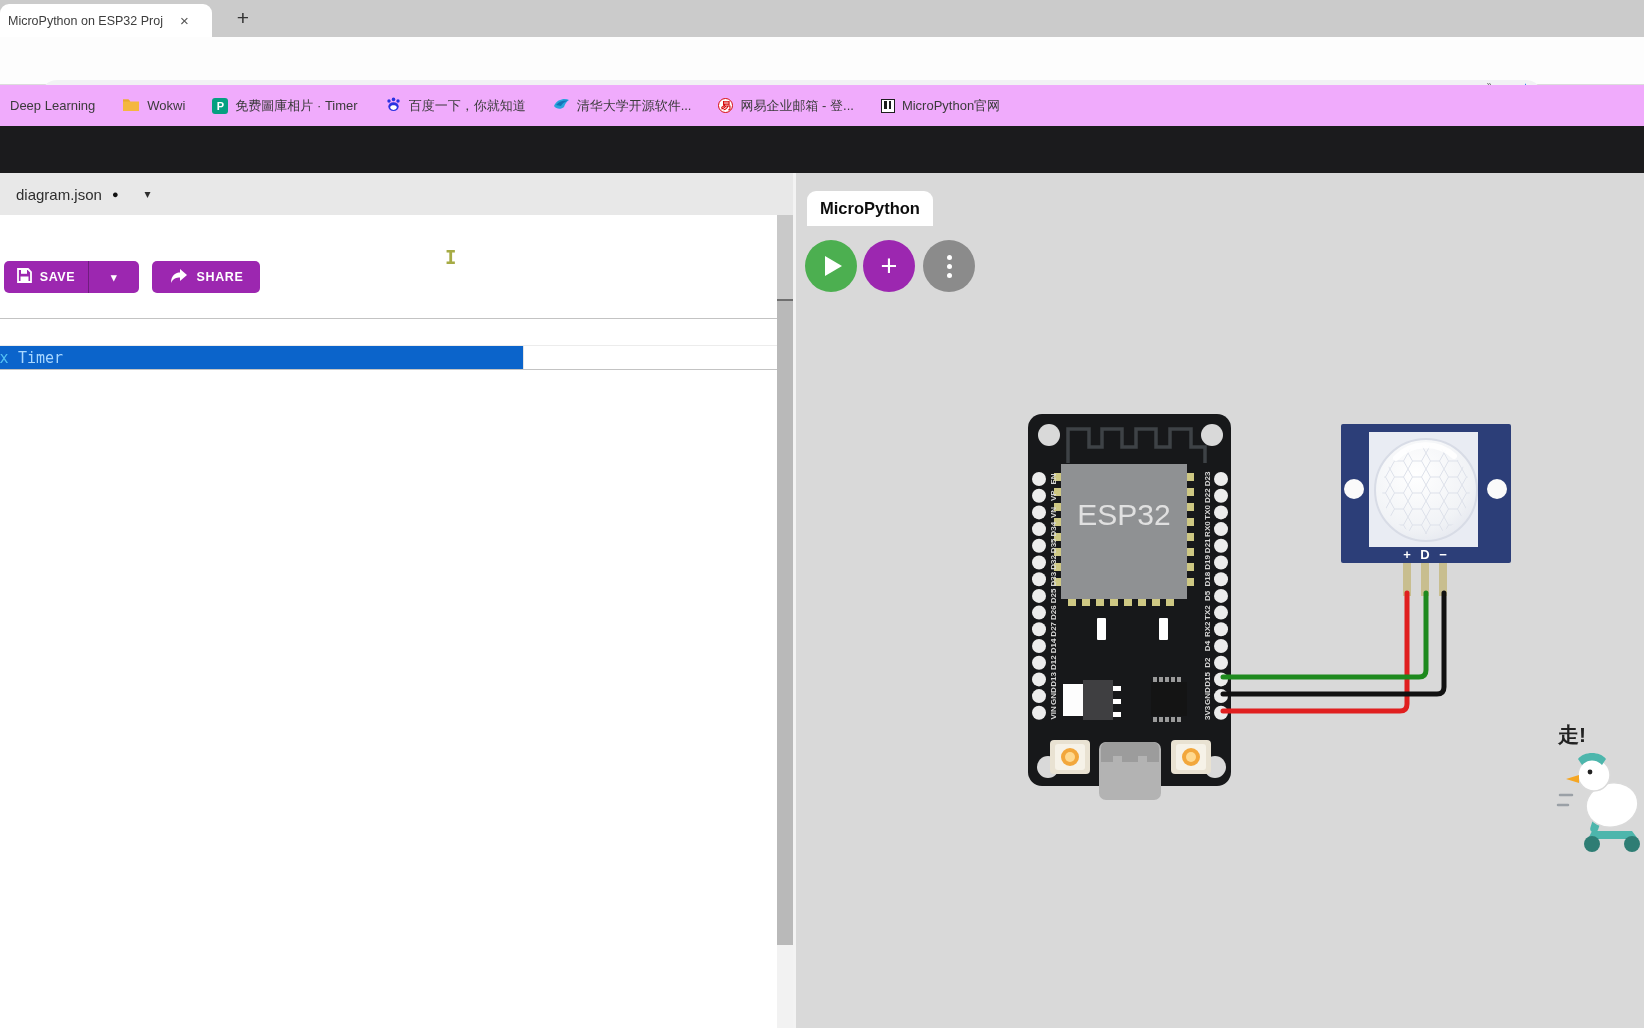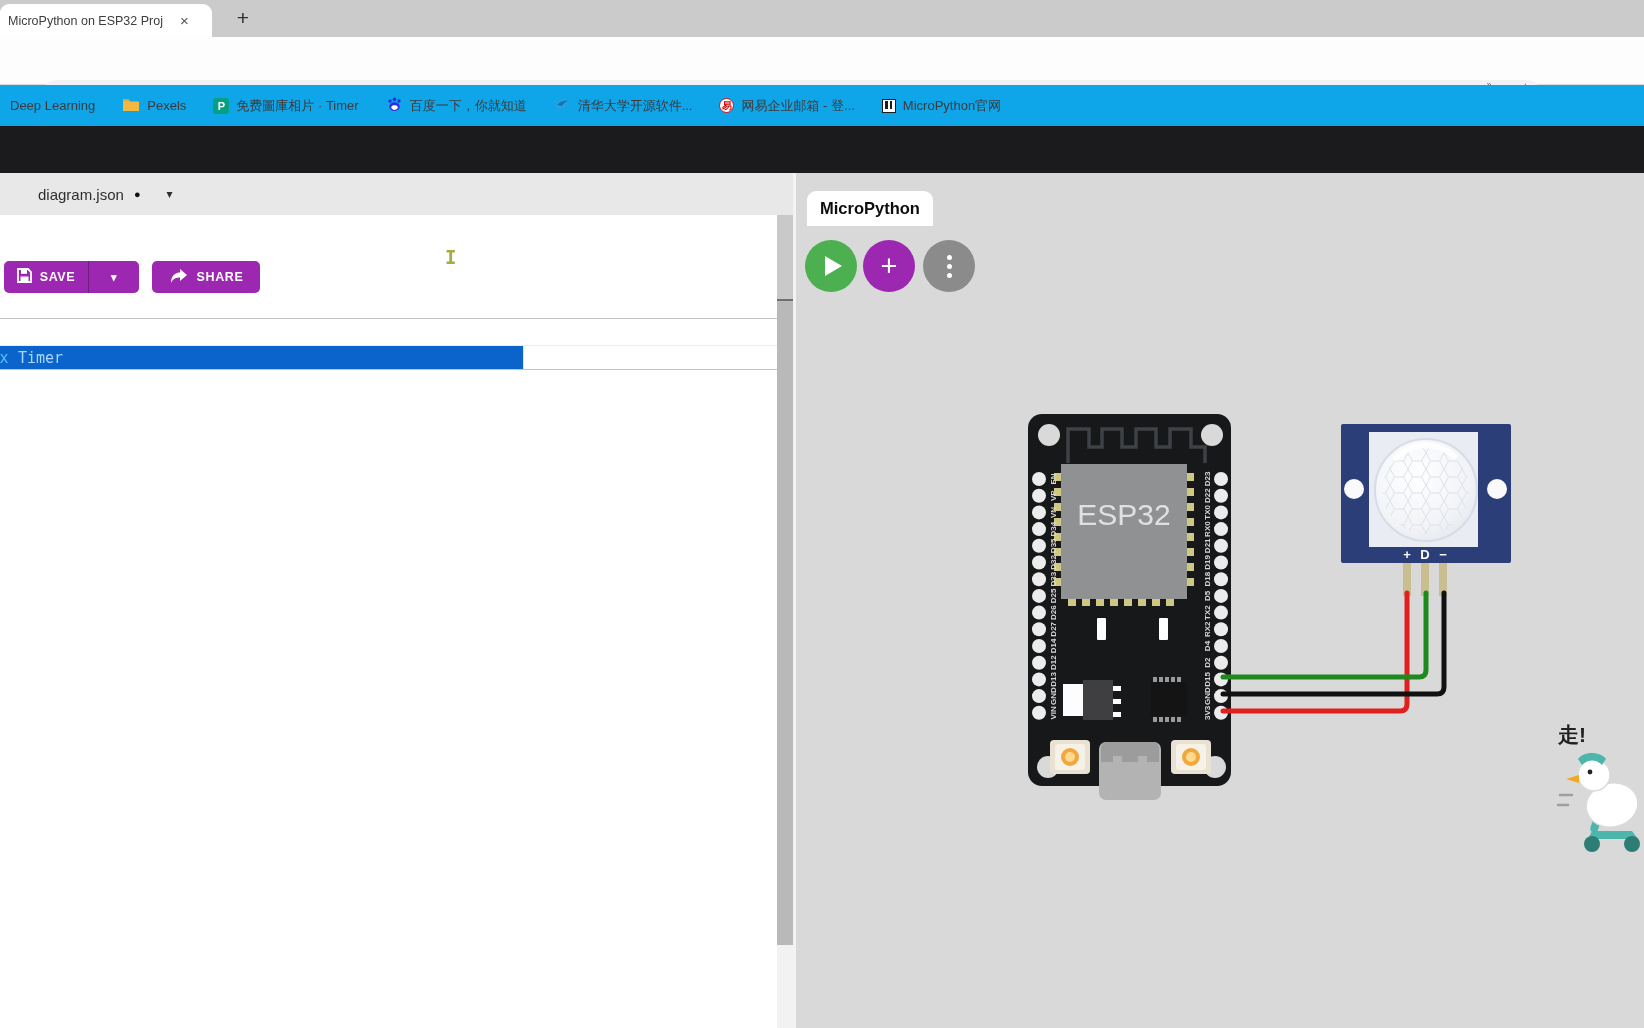--- a/index.html
+++ b/index.html
@@ -26,21 +26,21 @@
   #url-text .host{color:#1c1c1c;}
   #addr-right{position:absolute;right:110px;top:44px;display:flex;align-items:center;gap:26px;}
   #read-aloud{font-size:15px;color:#565656;letter-spacing:-1px;}
   #read-aloud sup{font-size:9px;}
   #star-filled{font-size:19px;color:#1a73e8;line-height:19px;}
   #fav-icon{left:1565px;top:47px;font-size:19px;color:#3a3a3a;}
   #fav-icon .lines{position:absolute;left:12px;top:6px;font-size:11px;color:#3a3a3a;}
   #collections-icon{left:1615px;top:45px;font-size:21px;color:#3a3a3a;}
 
   
-  #bookmarks{left:0;top:85px;width:1644px;height:41px;background:#0ea5e9;display:flex;align-items:center;
+  #bookmarks{left:0;top:85px;width:1644px;height:41px;background:#f0abfc;display:flex;align-items:center;
              padding-left:10px;box-sizing:border-box;gap:27px;}
   .bm{display:flex;align-items:center;gap:7px;font-size:13px;color:#3b3b3b;white-space:nowrap;}
   .bm-badge{width:16px;height:16px;border-radius:3px;display:flex;align-items:center;justify-content:center;
             font-size:11px;font-weight:bold;color:#fff;}
   .pexels{background:#05a081;}
   .netease{color:#d60b0b;border:1.5px solid #d60b0b;border-radius:50%;width:13px;height:13px;font-size:10px;background:#fff;}
   .mp-logo{width:14px;height:14px;border:1.5px solid #1d1d1d;display:flex;justify-content:center;gap:2px;align-items:flex-start;padding-top:1px;box-sizing:border-box;background:#fff;}
   .mp-logo i{display:block;width:2.5px;height:8px;background:#1d1d1d;}
 
   
@@ -49,21 +49,21 @@
   .pbtn{background:#9c27b0;color:#fff;display:flex;align-items:center;justify-content:center;
         font-size:12.5px;font-weight:bold;letter-spacing:.6px;}
   #save-main{width:84px;gap:8px;}
   #save-caret{width:50px;border-left:1px solid rgba(0,0,0,.28);font-size:11px;}
   #share-btn{left:152px;top:135px;width:108px;height:32px;border-radius:5px;gap:9px;}
   #docs-label{left:1540px;top:132px;width:72px;font-size:20px;font-weight:600;color:#fff;text-align:right;}
   #avatar-sliver{left:1634px;top:139px;width:18px;height:32px;background:#9c27b0;border-radius:6px;}
 
   
   #filebar{left:0;top:173px;width:793px;height:42px;background:#e8e8e8;display:flex;align-items:center;}
-  #filebar .fname{margin-left:38px;font-size:15px;color:#2e2e2e;}
+  #filebar .fname{margin-left:16px;font-size:15px;color:#2e2e2e;}
   #filebar .dirty{margin-left:10px;font-size:11px;color:#111;}
   #filebar .fcaret{margin-left:26px;font-size:12px;color:#2e2e2e;}
   #code-area{left:0;top:215px;width:777px;height:813px;background:#ffffff;overflow:hidden;}
   .codeline{position:absolute;left:2px;font-family:"DejaVu Sans Mono",monospace;font-size:16px;line-height:25px;
             color:#1b1b1b;white-space:pre;}
   .kw{color:#1616d9;}
   .num{color:#098658;}
   #cursor-ibeam{left:445px;top:246px;font-family:"DejaVu Sans Mono",monospace;font-size:19px;font-weight:bold;color:#a6ab45;}
 
   
@@ -134,21 +134,21 @@
 
   <div class="abs" id="bookmarks">
     <div class="bm">
       <span>Deep Learning</span>
     </div>
     <div class="bm">
       <span><svg width="18" height="15" viewBox="0 0 18 15">
             <path d="M1 2.5h5.5l1.8 2H17v9.5H1z" fill="#f4b73f"></path>
             <path d="M1 2.5h5.5l1.8 2H1z" fill="#e8a92f"></path>
           </svg></span>
-      <span>Pexels</span>
+      <span>Wokwi</span>
     </div>
     <div class="bm">
       <span class="bm-badge pexels">P</span>
       <span>免费圖庫相片 · Timer</span>
     </div>
     <div class="bm">
       <span><svg width="17" height="17" viewBox="0 0 17 17">
             <circle cx="4" cy="5" r="1.7" fill="#2932e1"></circle>
             <circle cx="8.5" cy="3.4" r="1.8" fill="#2932e1"></circle>
             <circle cx="13" cy="5" r="1.7" fill="#2932e1"></circle>

